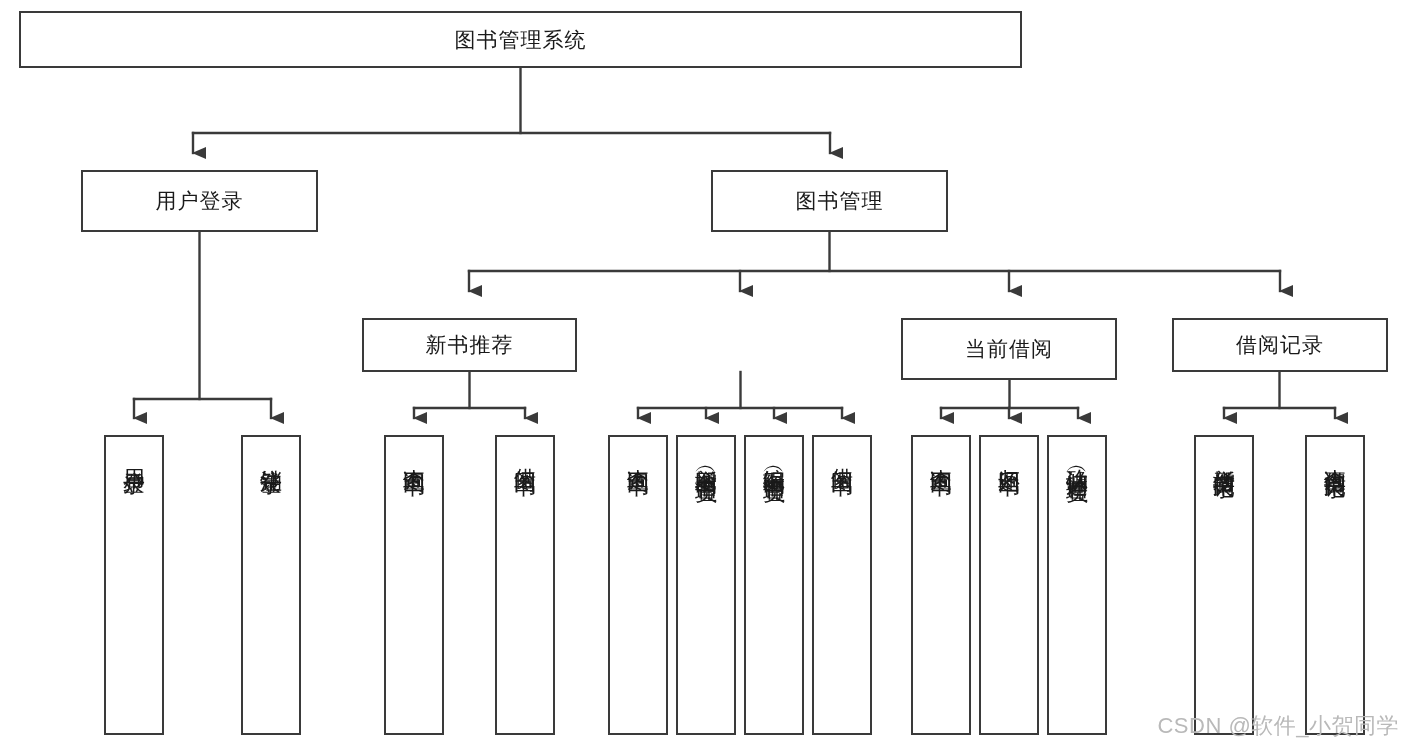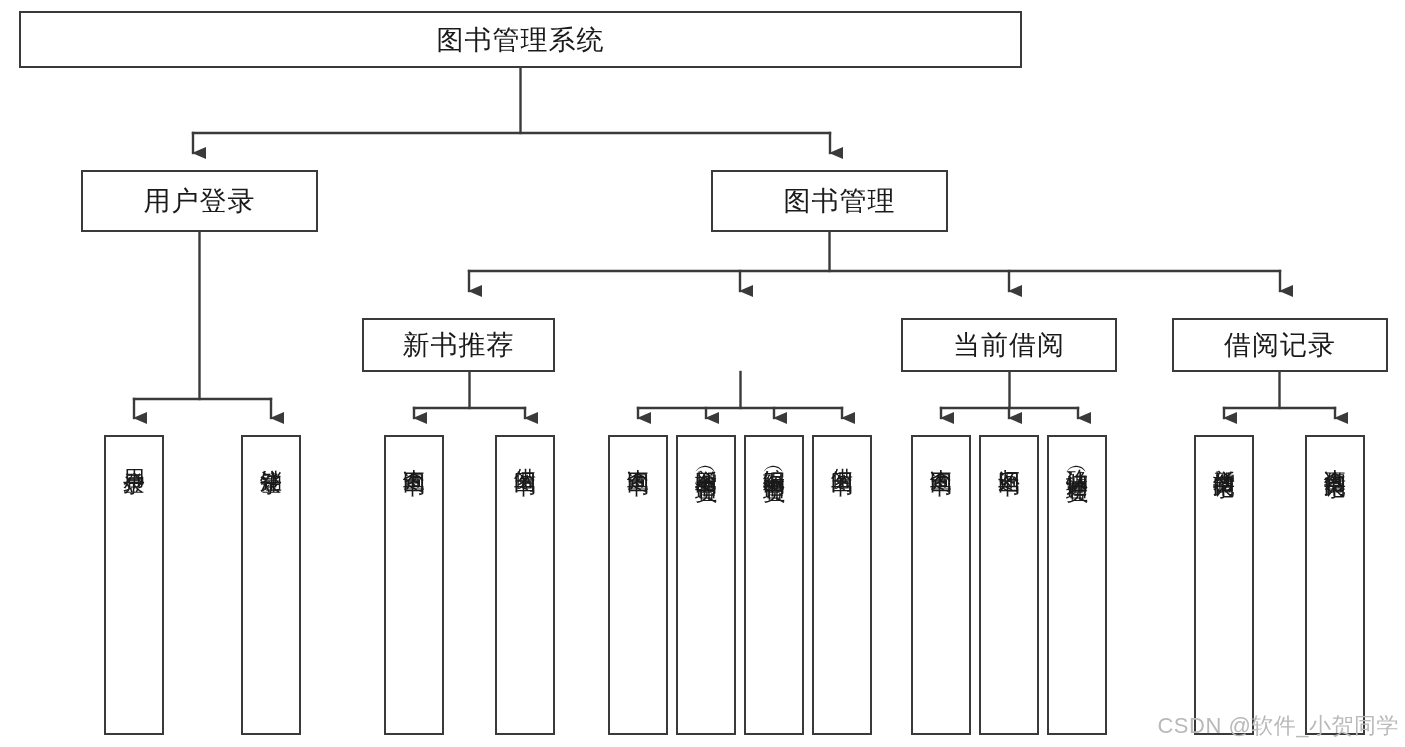--- a/index.html
+++ b/index.html
@@ -29,21 +29,21 @@
     box-sizing: border-box;
     border: 2px solid #3a3a3a;
     background: #ffffff;
     display: flex;
     align-items: center;
     justify-content: center;
     color: #1a1a1a;
     z-index: 3;
   }
   .node.horiz {
-    font-size: 27px;
+    font-size: 21px;
     letter-spacing: 1px;
   }
   .node.vert {
     padding-top: 14px;
     align-items: flex-start;
   }
   .node.vert .vtext {
     writing-mode: vertical-rl;
     text-orientation: upright;
     font-size: 22px;
@@ -127,26 +127,26 @@
   </div>
 
   <div class="node horiz" style="left:81px; top:170px; width:237px; height:62px;">
     <span>用户登录</span>
   </div>
 
   <div class="node horiz" style="left:711px; top:170px; width:237px; height:62px;padding-left:20px;">
     <span>图书管理</span>
   </div>
 
-  <div class="node horiz" style="left:362px; top:318px; width:193px; height:54px;">
+  <div class="node horiz" style="left:362px; top:318px; width:215px; height:54px;">
     <span>新书推荐</span>
   </div>
 
 
-  <div class="node horiz" style="left:901px; top:318px; width:216px; height:54px;">
+  <div class="node horiz" style="left:901px; top:318px; width:216px; height:62px;">
     <span>当前借阅</span>
   </div>
 
   <div class="node horiz" style="left:1172px; top:318px; width:216px; height:54px;">
     <span>借阅记录</span>
   </div>
 
   <div class="node vert" style="left:104px; top:435px; width:60px; height:300px;">
     <span class="vtext">用户登录</span>
   </div>

